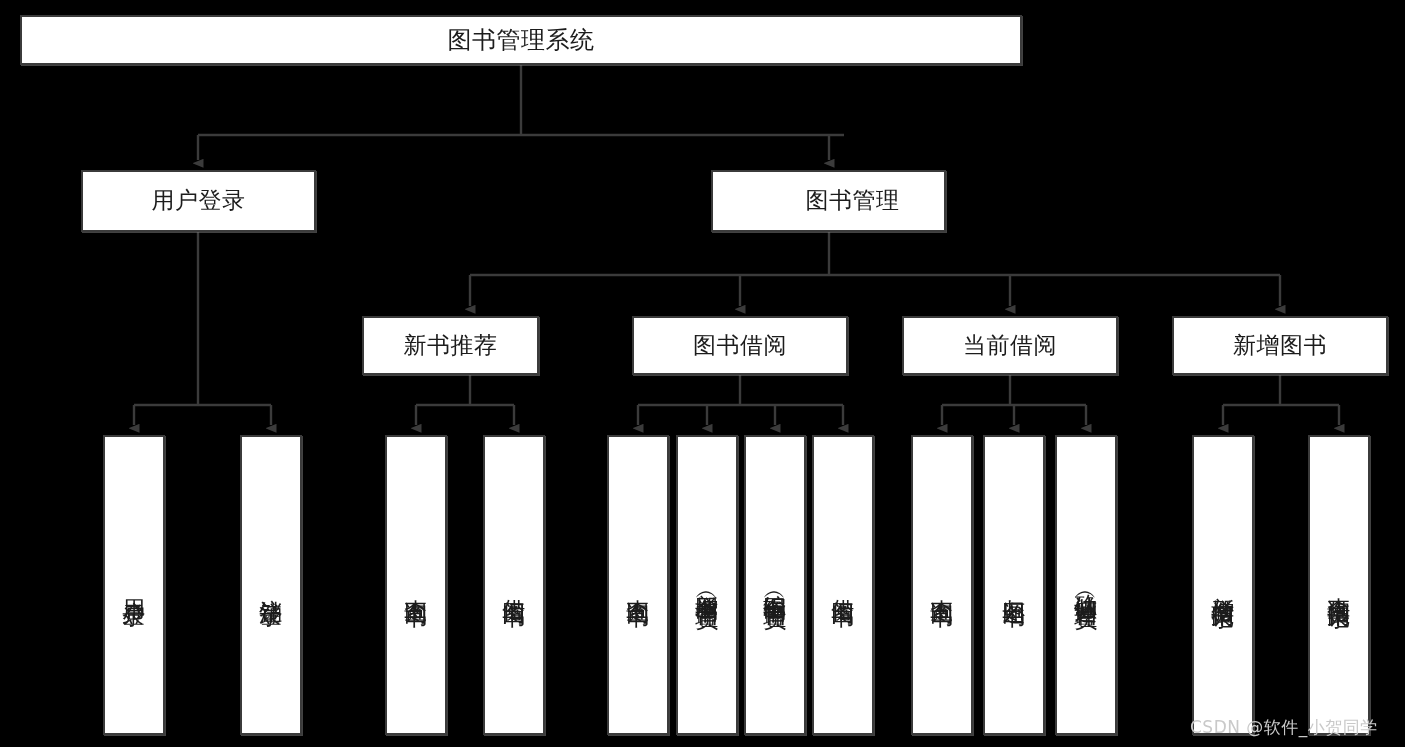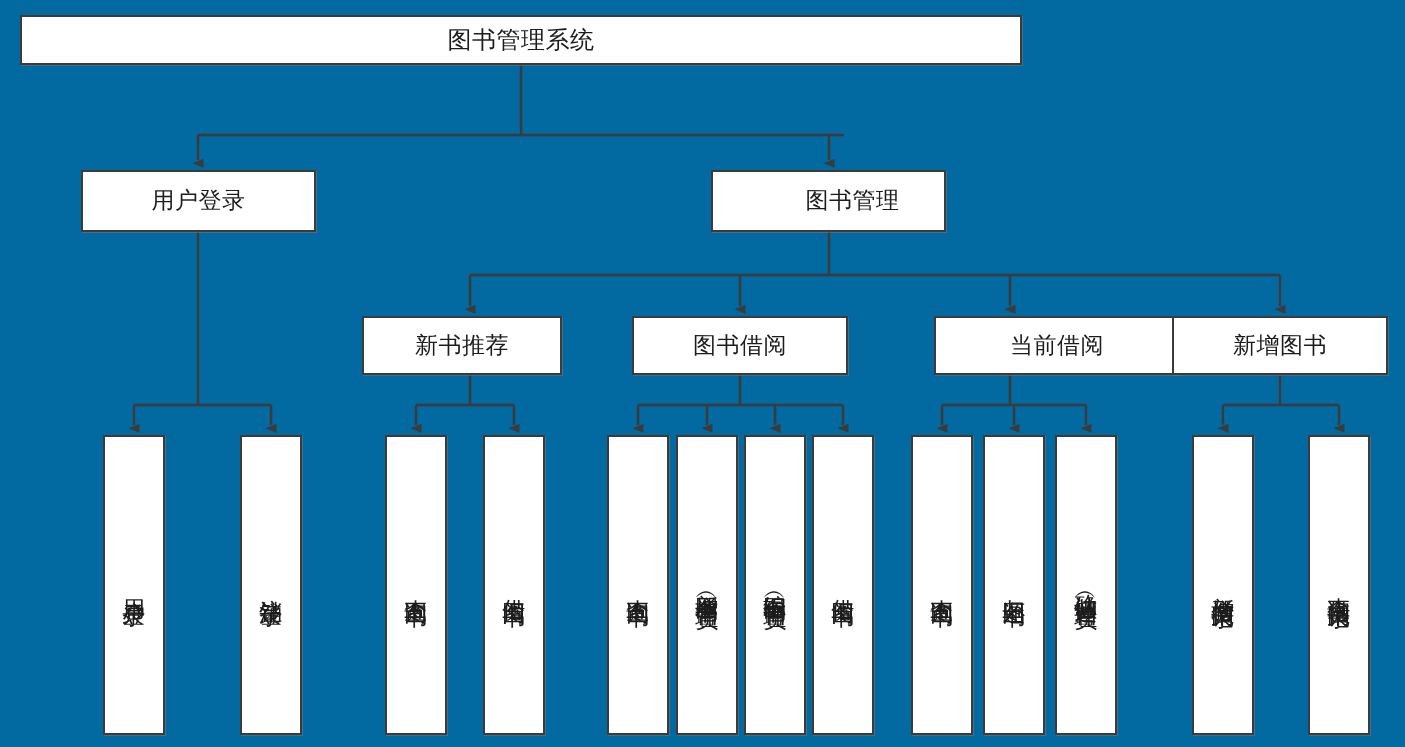--- a/index.html
+++ b/index.html
@@ -8,21 +8,21 @@
     padding: 0;
     background: #ffffff;
   }
   body {
     font-family: "DejaVu Sans", "Liberation Sans", sans-serif;
   }
   #canvas {
     position: relative;
     width: 1405px;
     height: 747px;
-    background: #0369a1;
+    background: #000000;
     overflow: hidden;
   }
   svg.wires {
     position: absolute;
     left: 0;
     top: 0;
     width: 1405px;
     height: 747px;
     pointer-events: none;
   }
@@ -131,27 +131,27 @@
 
   <div id="level2-host">
       <div class="node horiz" style="left: 81px; top: 170px; width: 235px; height: 62px;">
         <span class="label">用户登录</span>
       </div>
       <div class="node horiz" style="left: 711px; top: 170px; width: 235px; height: 62px; padding-left: 48px;">
         <span class="label">图书管理</span>
       </div>
     </div>
   <div id="level3-host">
-      <div class="node horiz" style="left: 362px; top: 316px; width: 200px; height: 59px;">
+      <div class="node horiz" style="left: 362px; top: 316px; width: 177px; height: 59px;">
         <span class="label">新书推荐</span>
       </div>
       <div class="node horiz" style="left: 632px; top: 316px; width: 216px; height: 59px;">
         <span class="label">图书借阅</span>
       </div>
-      <div class="node horiz" style="left: 902px; top: 316px; width: 246px; height: 59px; margin-left: 32px;">
+      <div class="node horiz" style="left: 902px; top: 316px; width: 216px; height: 59px;">
         <span class="label">当前借阅</span>
       </div>
       <div class="node horiz" style="left: 1172px; top: 316px; width: 216px; height: 59px;">
         <span class="label">新增图书</span>
       </div>
     </div>
   <div id="leaves-host">
       <div class="node vert" style="left: 103px; top: 435px; width: 62px; height: 300px;">
         <span class="label">用户登录</span>
       </div>
@@ -186,14 +186,15 @@
         <span class="label">确认归还（管理员）</span>
       </div>
       <div class="node vert" style="left: 1192px; top: 435px; width: 62px; height: 300px;">
         <span class="label">新增借阅记录</span>
       </div>
       <div class="node vert" style="left: 1308px; top: 435px; width: 62px; height: 300px;">
         <span class="label">查询借阅记录</span>
       </div>
     </div>
 
+  <div class="watermark" style="left: 1190px; top: 716px; color: rgb(201, 201, 201);">CSDN @软件_小贺同学</div>
 
 </div>
 
 </body></html>

